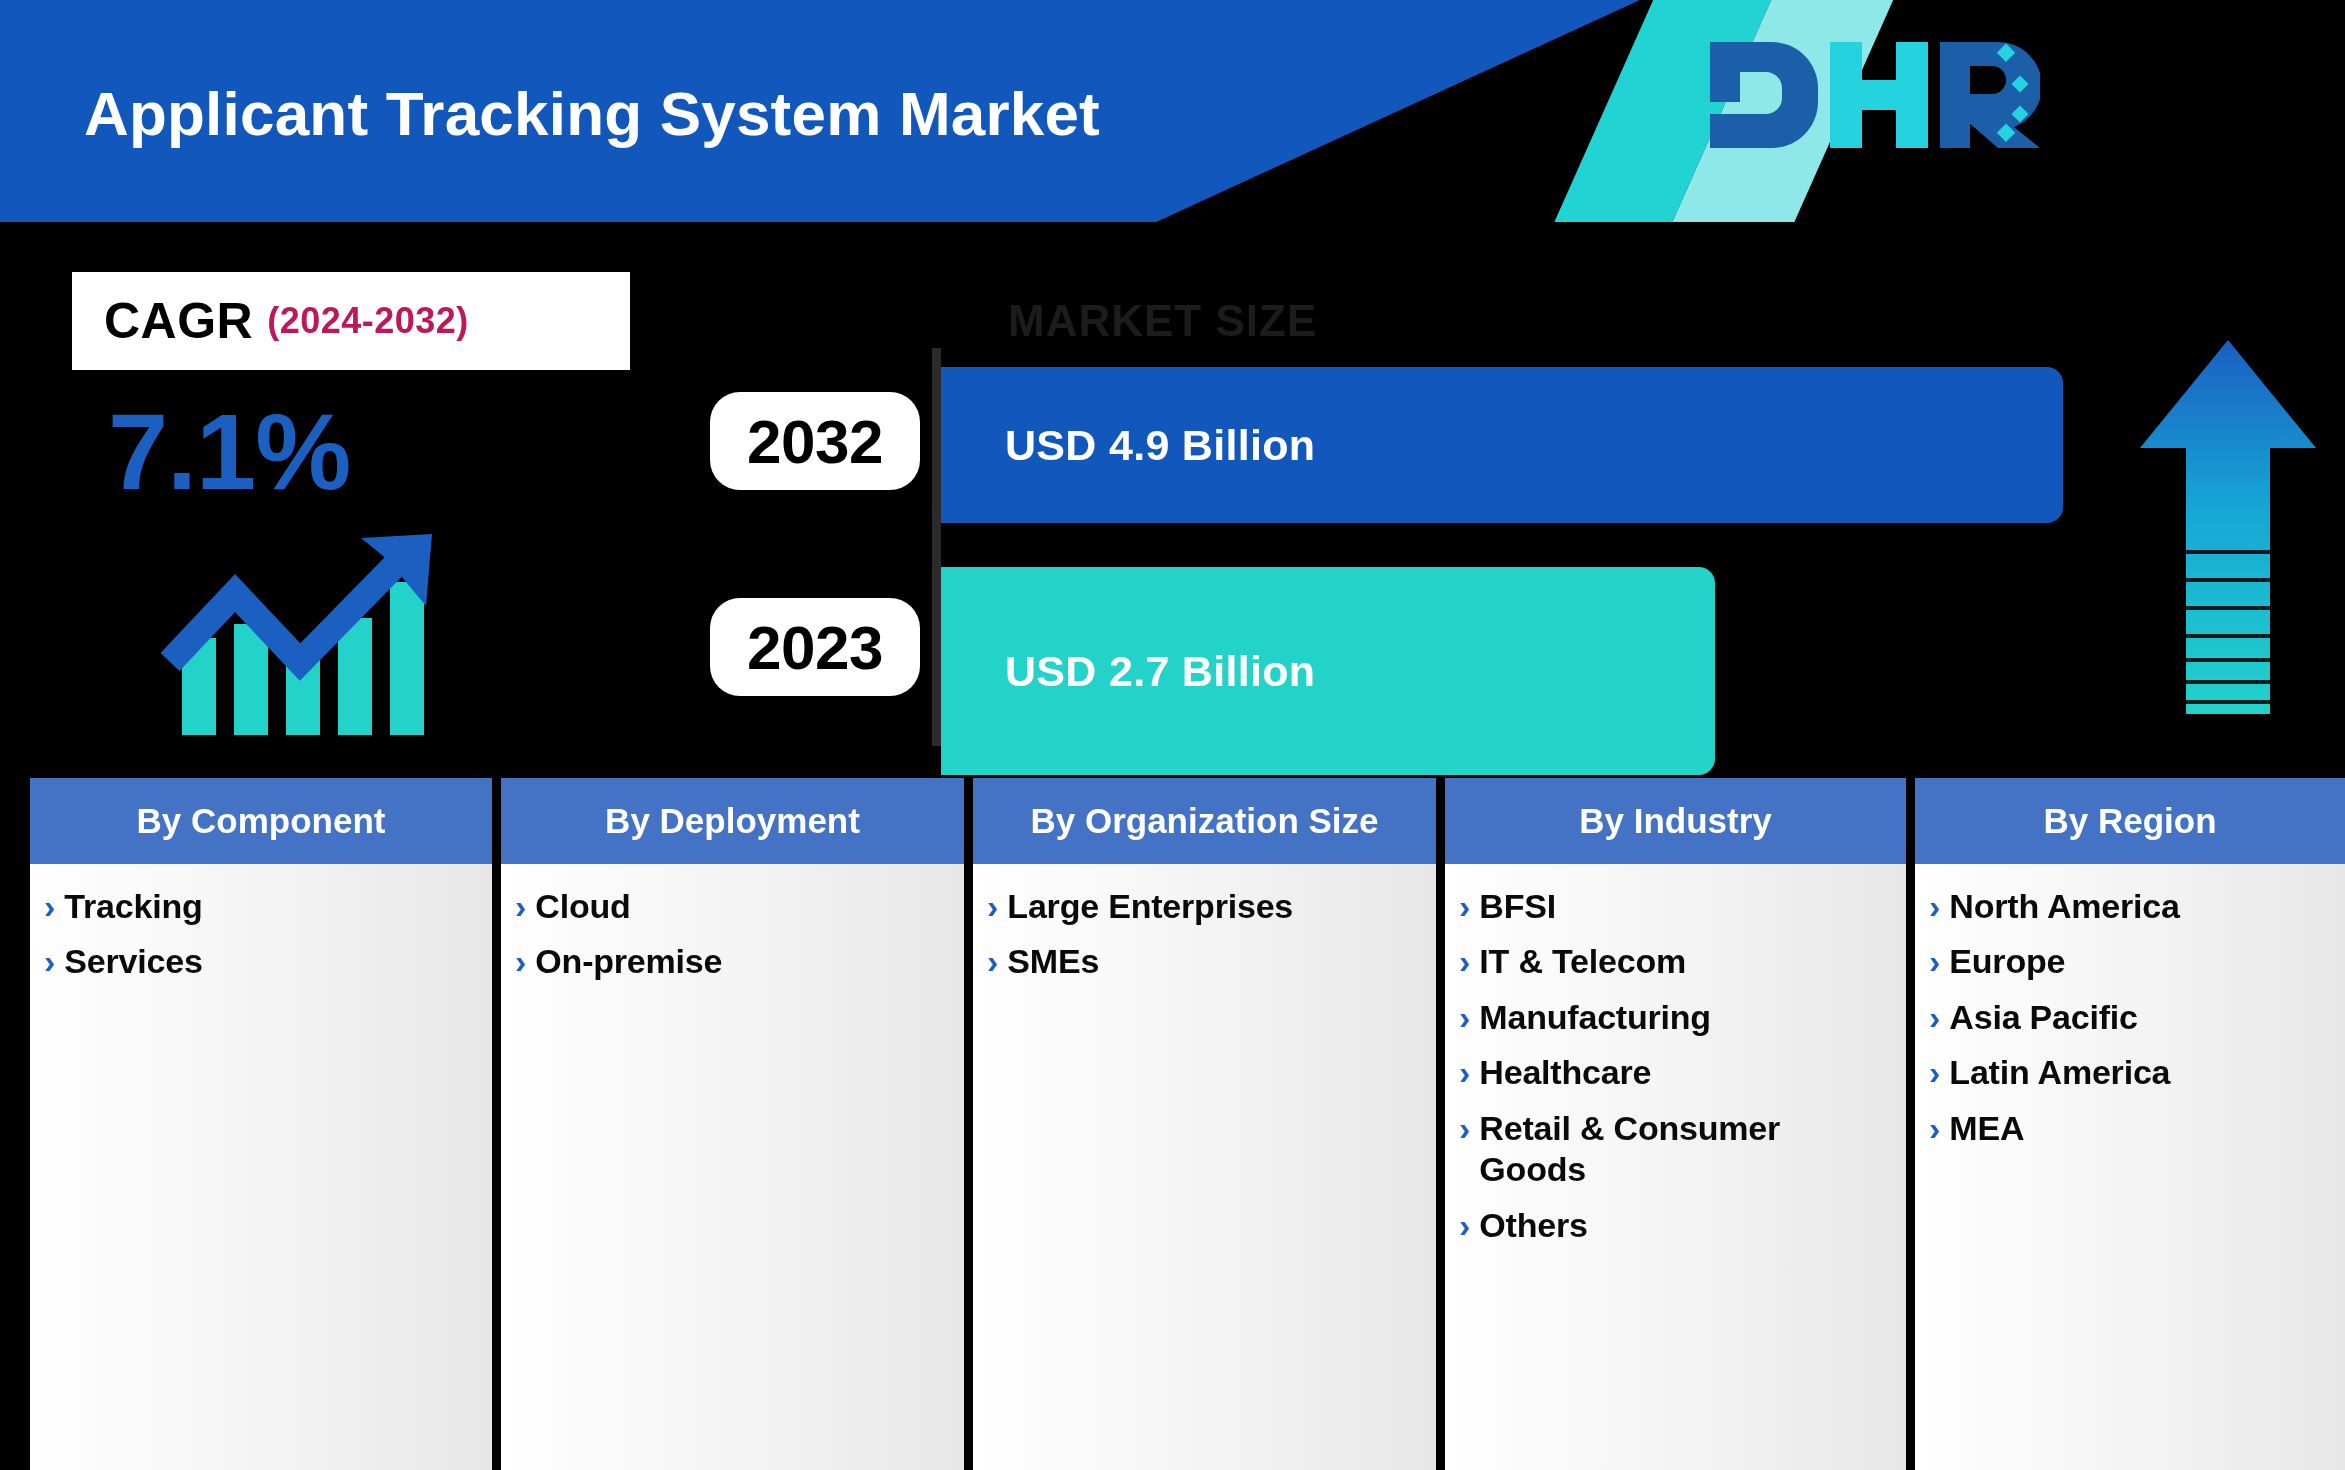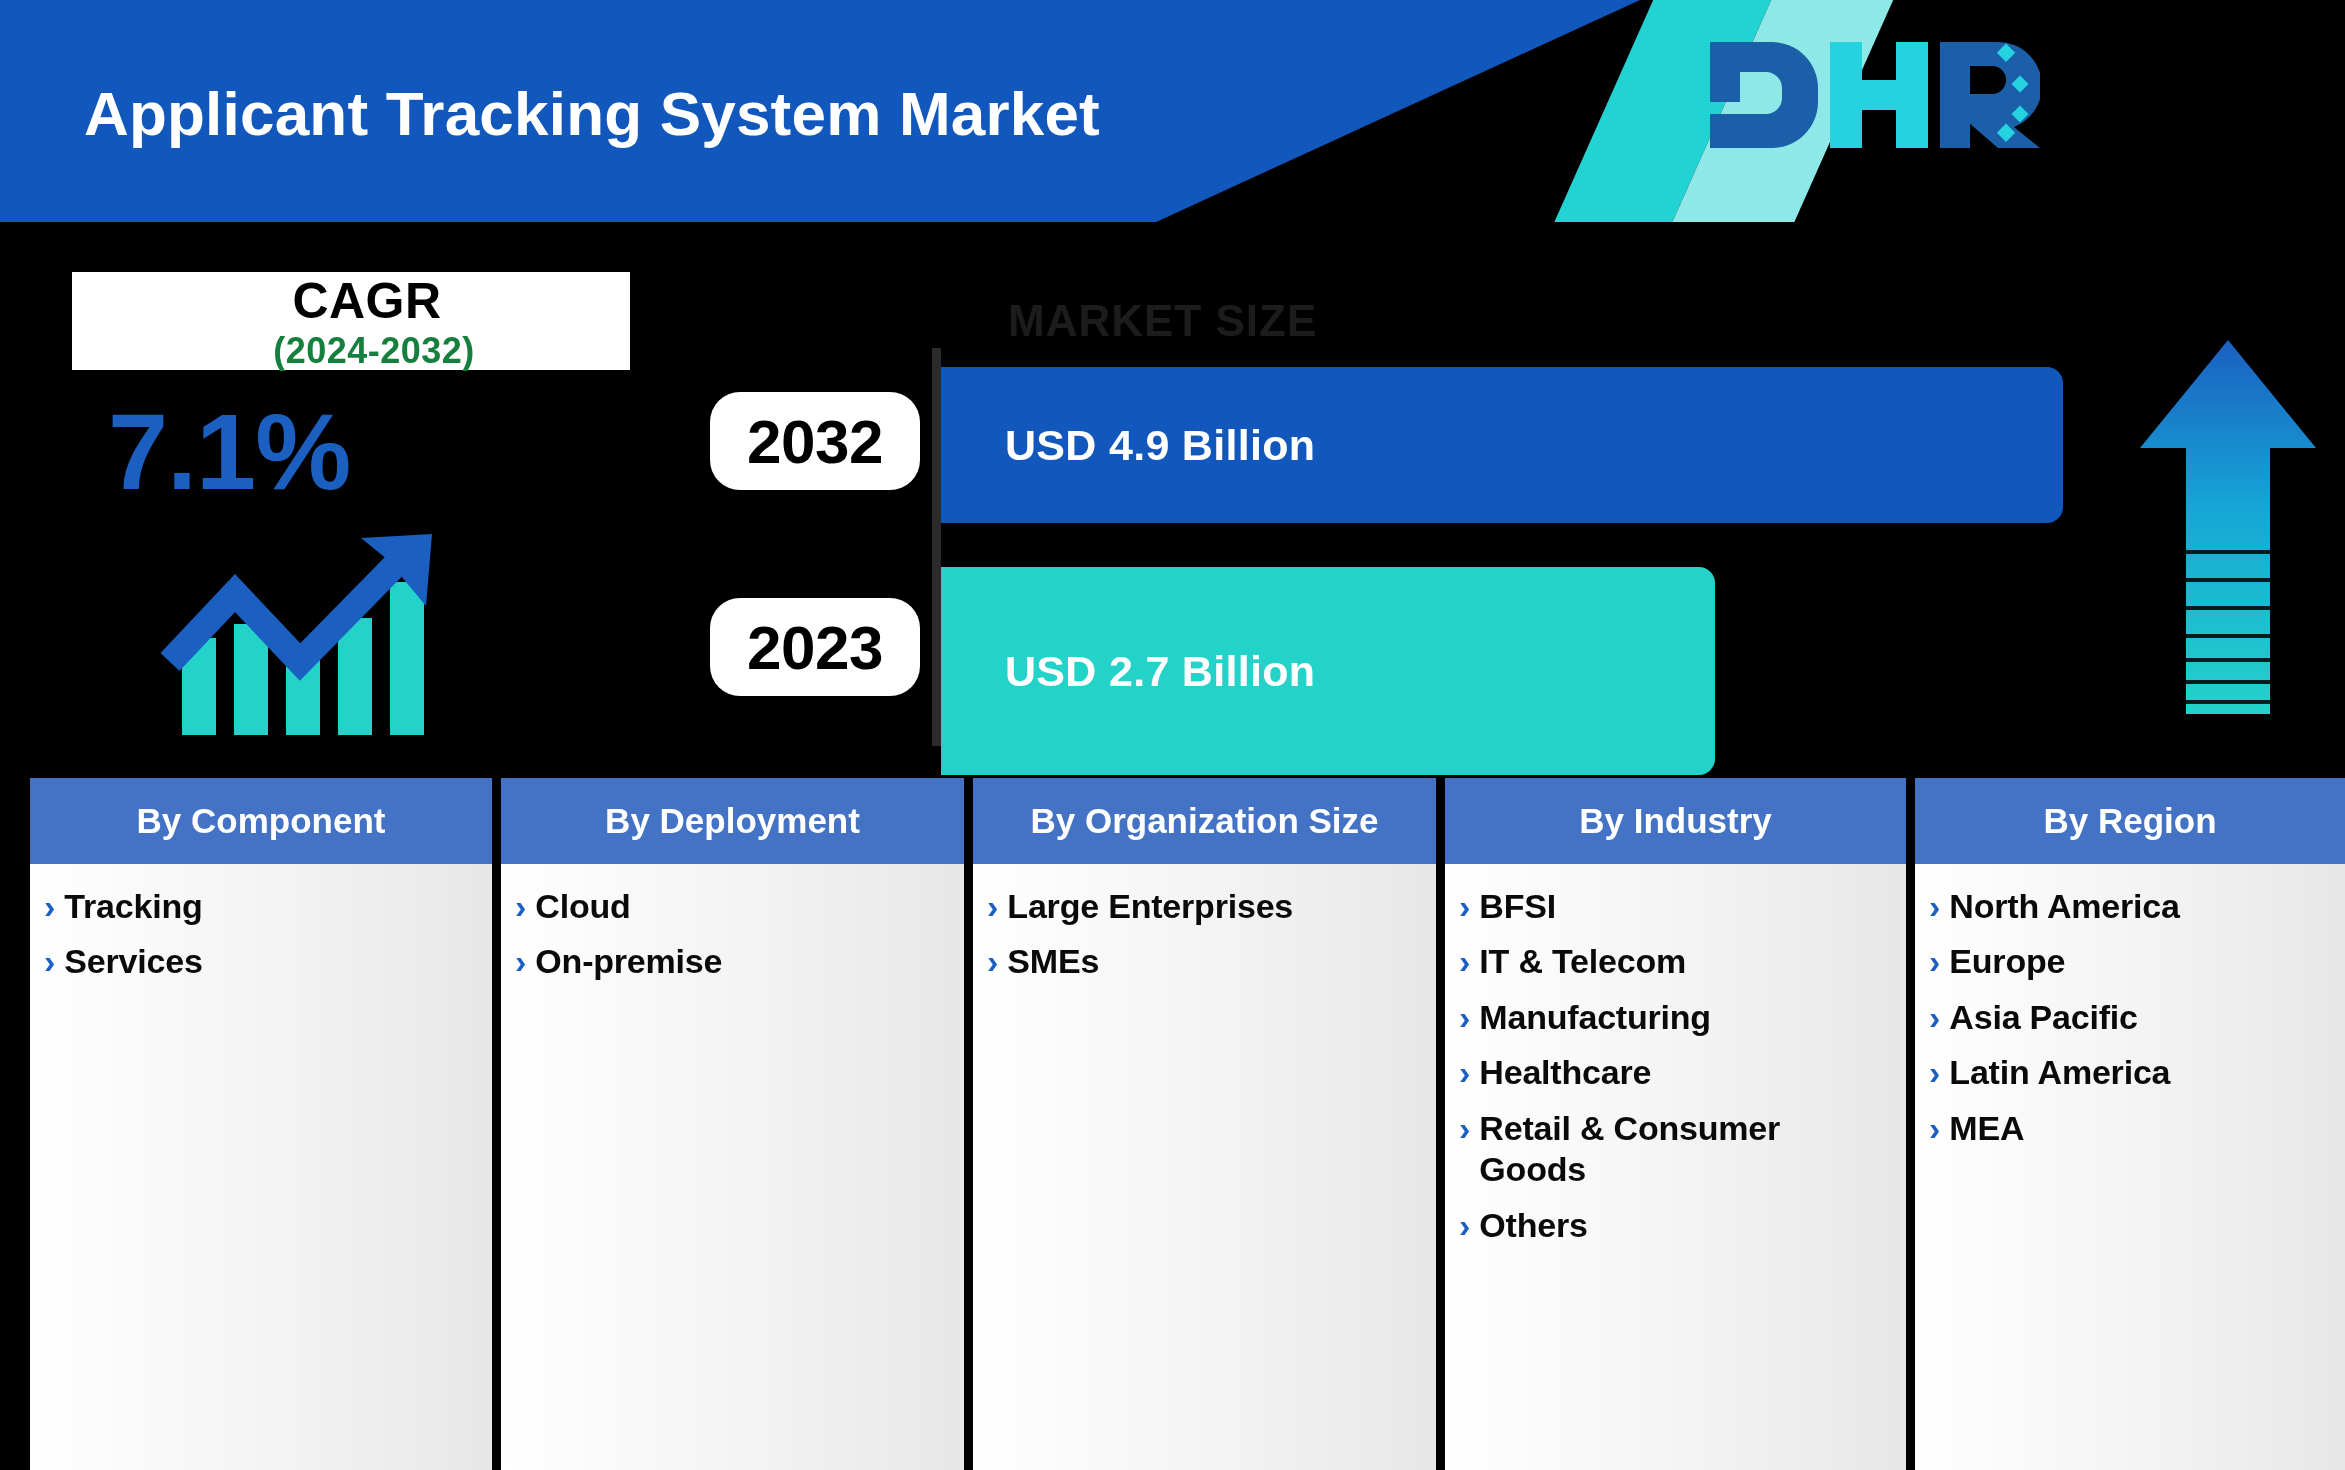--- a/index.html
+++ b/index.html
@@ -75,32 +75,31 @@
     position: absolute;
     left: 72px;
     top: 272px;
     width: 558px;
     height: 98px;
     background: #ffffff;
     display: flex;
     align-items: center;
     padding-left: 32px;
     box-sizing: border-box;
-    flex-direction: column;
   }
   #cagr-label {
     font-size: 50px;
     font-weight: bold;
     color: #000000;
     letter-spacing: 0.5px;
   }
   #cagr-years {
     font-size: 36px;
     font-weight: bold;
-    color: #15803d;
+    color: #be185d;
     margin-left: 14px;
     letter-spacing: 0.5px;
   }
   #cagr-value {
     position: absolute;
     left: 108px;
     top: 398px;
     font-size: 108px;
     font-weight: bold;
     color: #1B5FC1;

